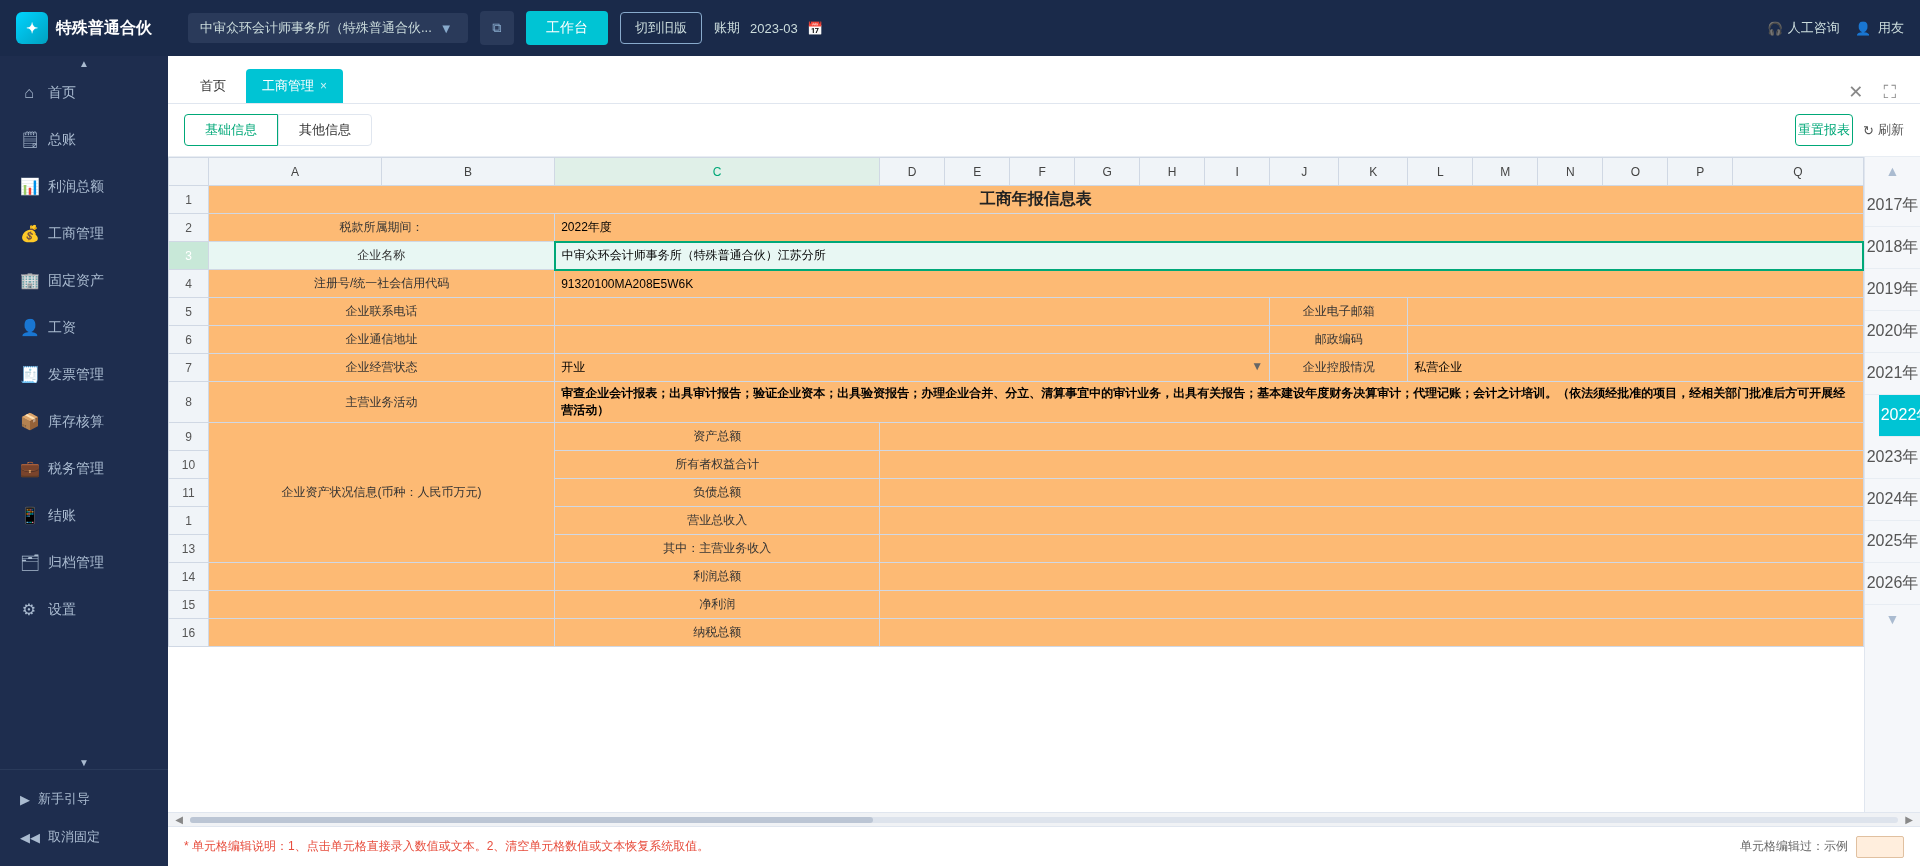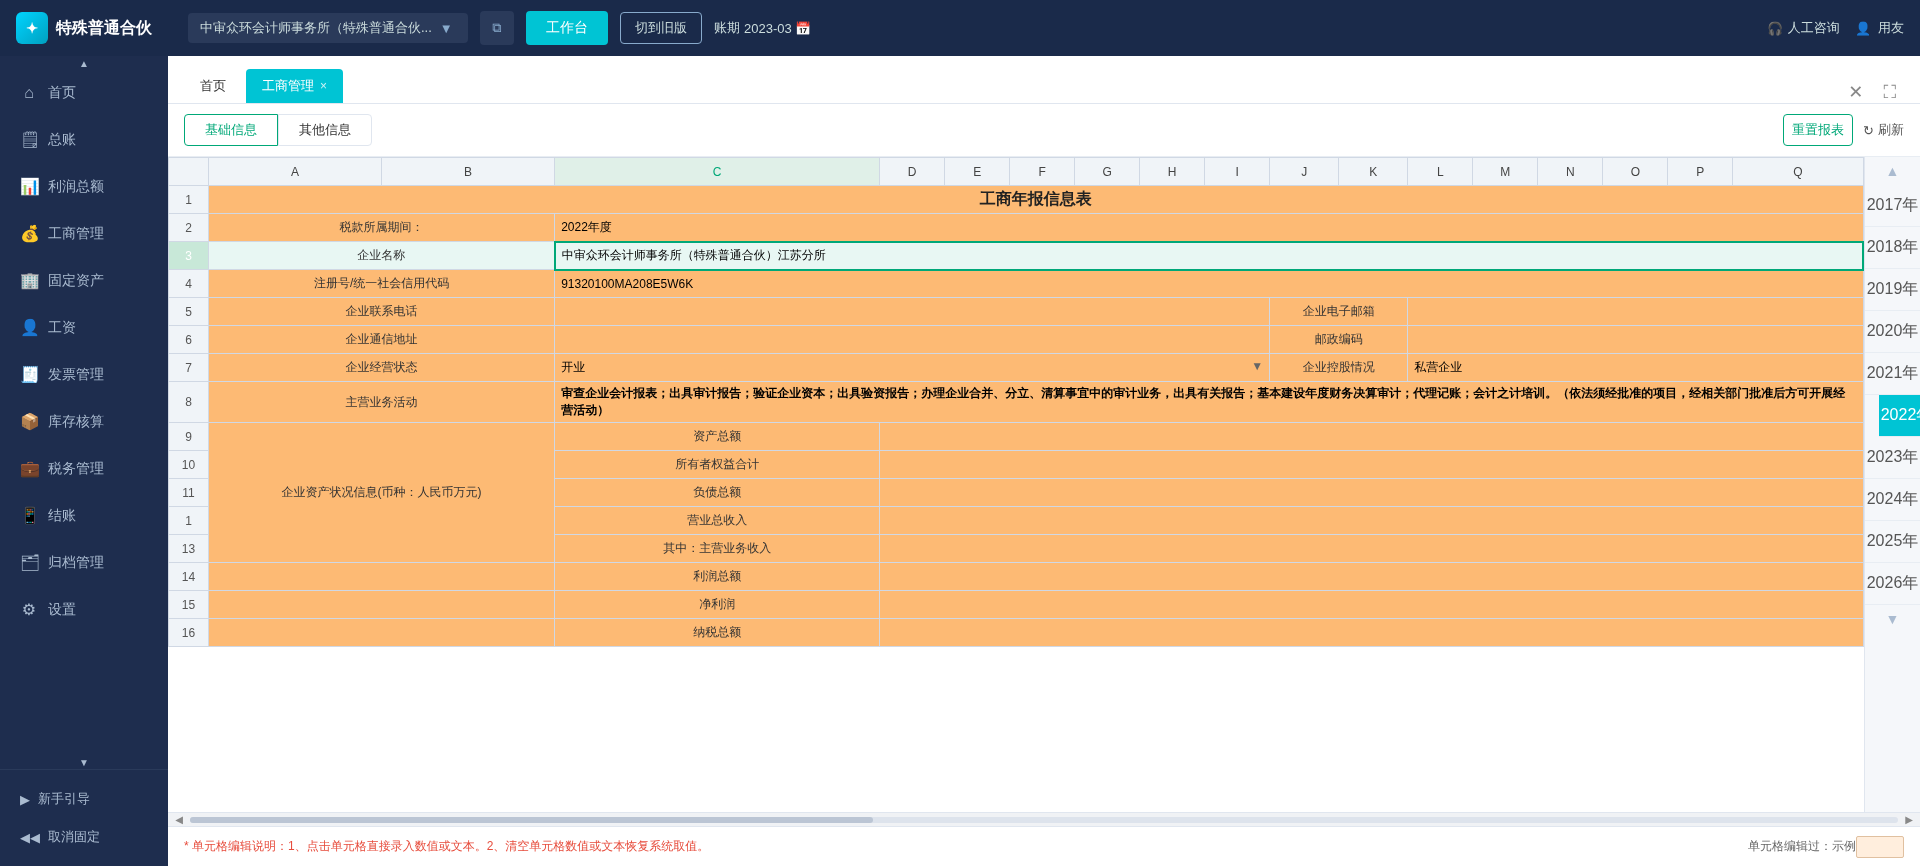--- a/index.html
+++ b/index.html
@@ -75,21 +75,21 @@
       color: #cdd;
       border-radius: 4px;
       padding: 6px 14px;
       font-size: 13px;
       cursor: pointer;
       font-family: inherit;
     }
     .period-area {
       display: flex;
       align-items: center;
-      gap: 4px;
+      gap: 10px;
       color: #cdd;
       font-size: 13px;
     }
     .spacer { flex: 1; }
     .top-right {
       display: flex;
       align-items: center;
       gap: 16px;
       color: #cdd;
       font-size: 13px;
@@ -245,21 +245,21 @@
     .toolbar-right {
       display: flex;
       align-items: center;
       gap: 10px;
     }
     .reset-btn {
       border: 1px solid #00a878;
       color: #00a878;
       background: #fff;
       border-radius: 4px;
-      padding: 6px 8px;
+      padding: 6px 2px;
       font-size: 13px;
       cursor: pointer;
       font-family: inherit;
     }
     .refresh-btn {
       display: flex;
       align-items: center;
       gap: 4px;
       color: #555;
       cursor: pointer;
@@ -386,21 +386,21 @@
       padding: 0 16px;
       flex-shrink: 0;
     }
     .bottom-hint {
       font-size: 12px;
       color: #e74c3c;
     }
     .bottom-example {
       display: flex;
       align-items: center;
-      gap: 0;
+      gap: 8px;
       font-size: 12px;
       color: #666;
     }
     .example-cell {
       width: 48px;
       height: 22px;
       background: #ffeedd;
       border: 1px solid #e0c0a0;
       border-radius: 2px;
     }

